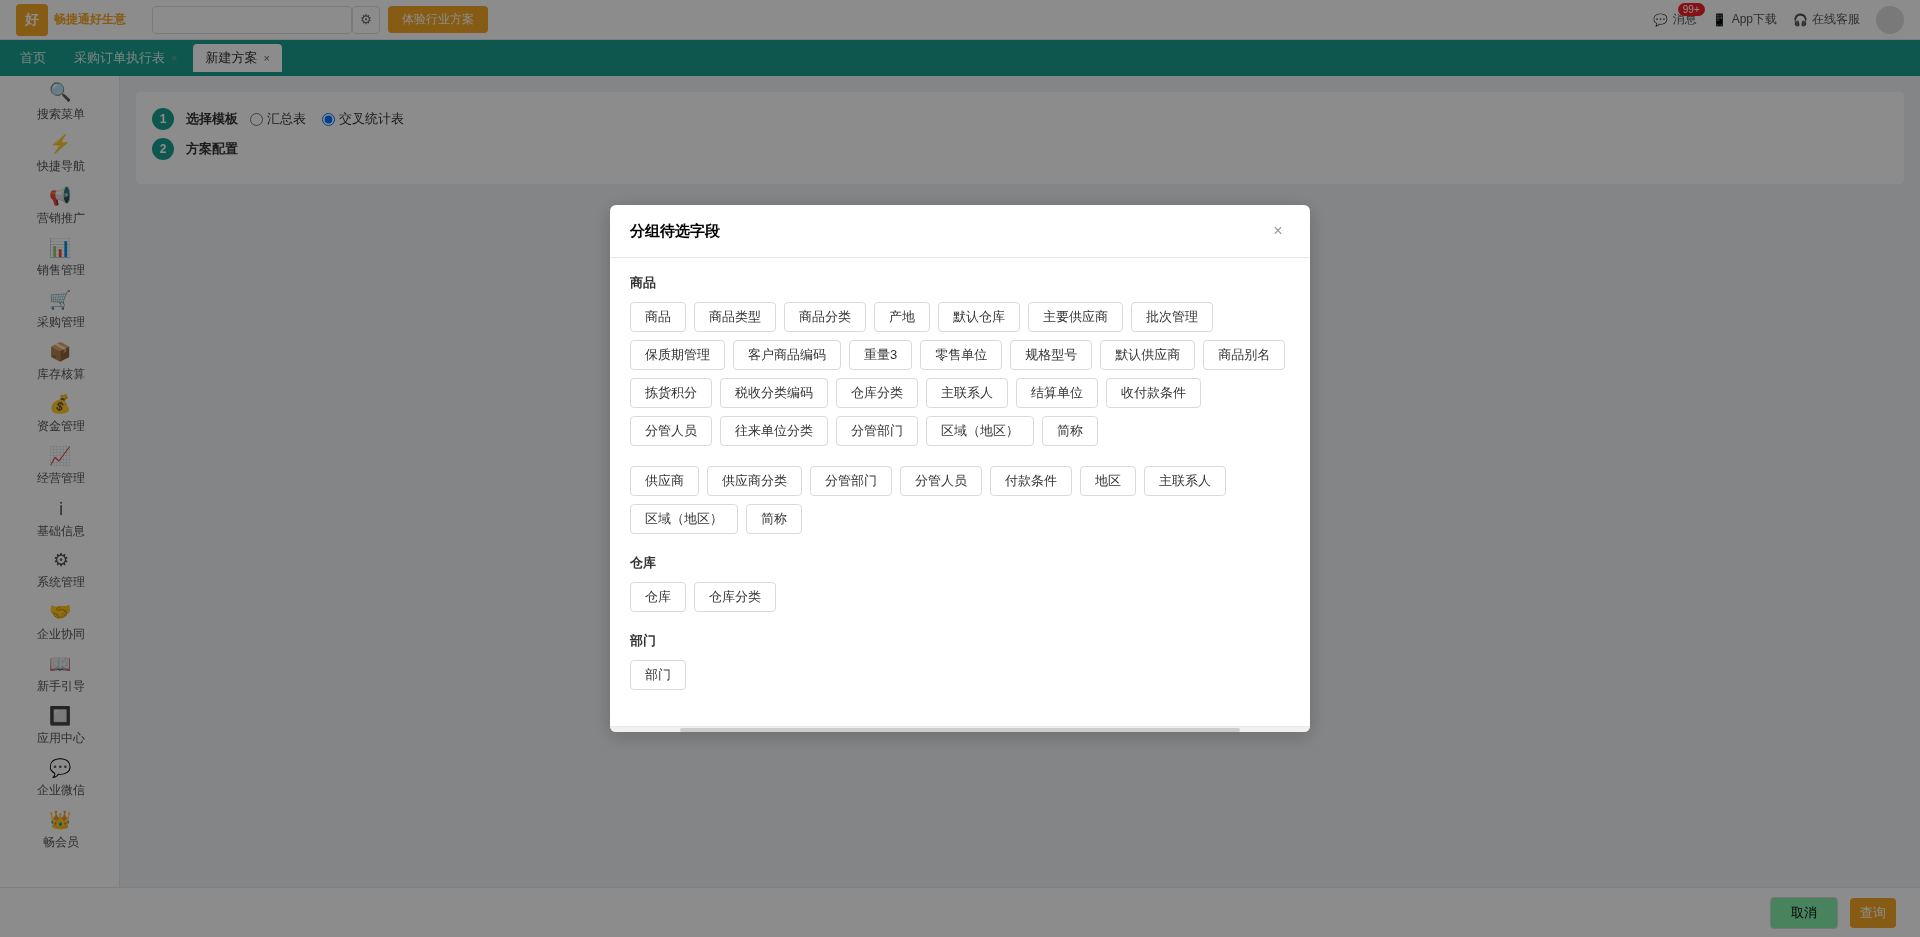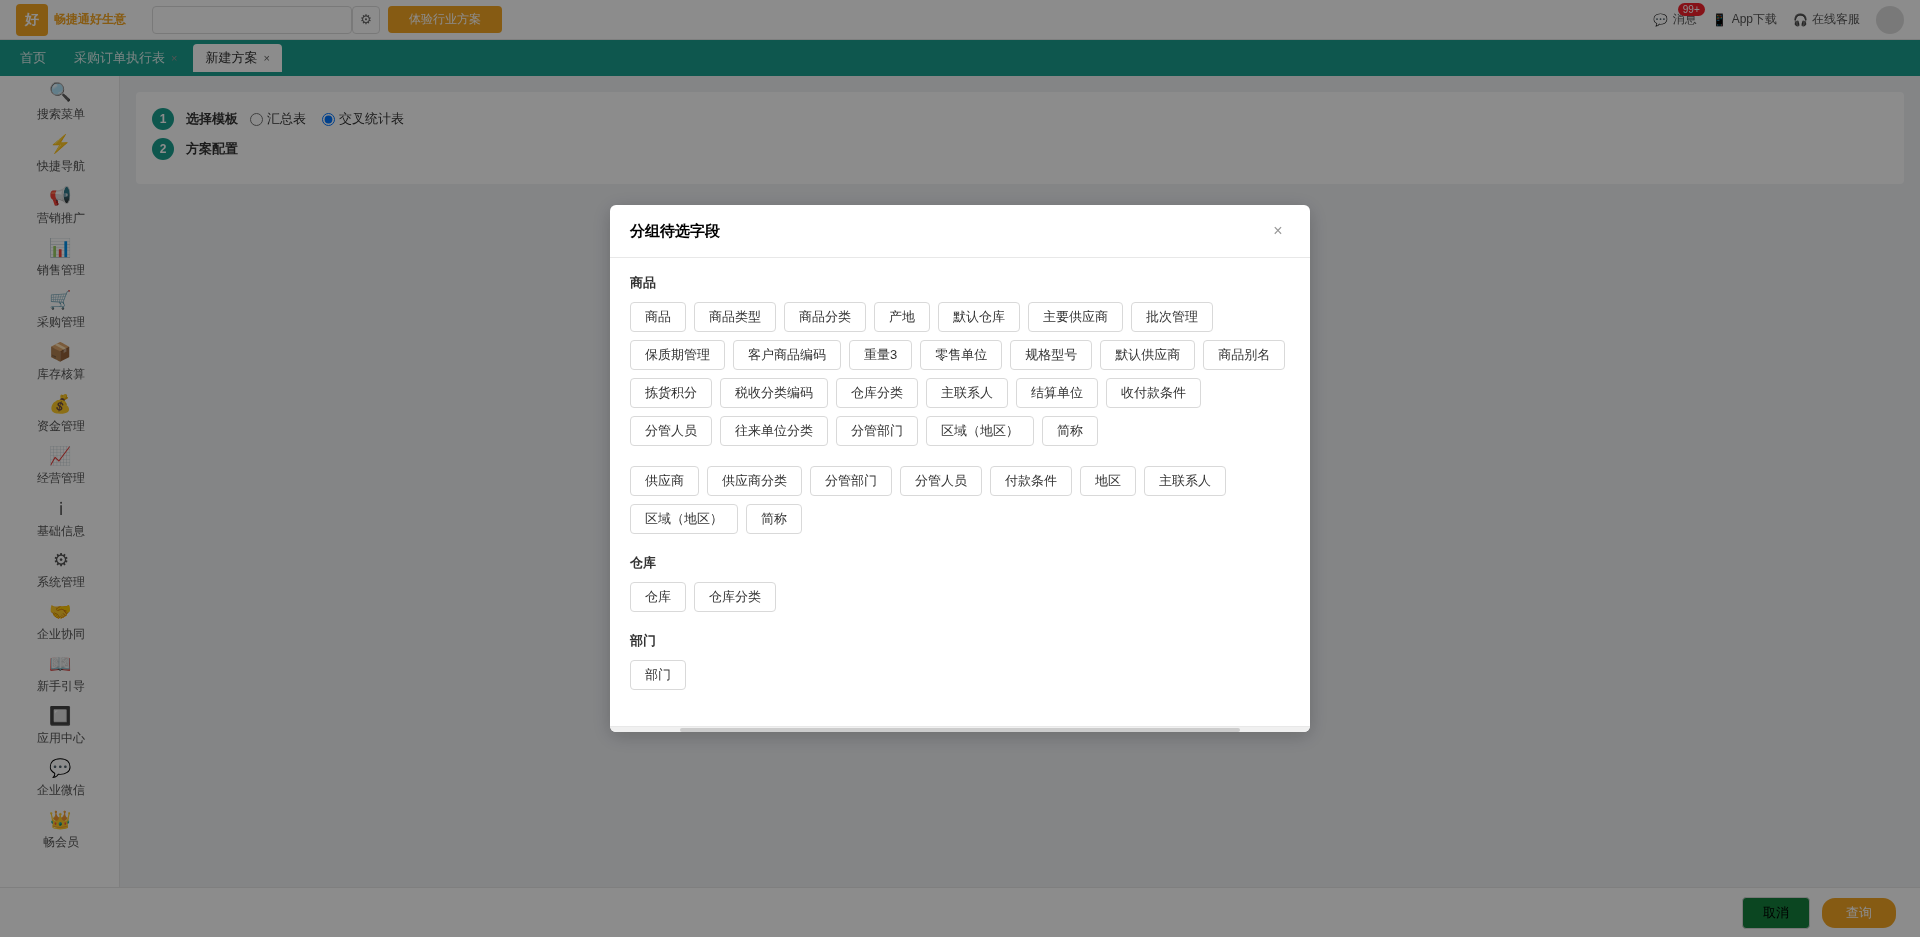--- a/index.html
+++ b/index.html
@@ -52,21 +52,21 @@
       background: #fff;
       cursor: pointer;
       display: flex; align-items: center; justify-content: center;
       color: #666;
     }
     .experience-btn {
       background: #f5a623;
       color: white;
       border: none;
       border-radius: 4px;
-      padding: 5px 21px;
+      padding: 5px 14px;
       cursor: pointer;
       font-size: 12px;
     }
     .header-right {
       display: flex; align-items: center; gap: 16px;
       margin-left: auto;
     }
     .header-right-item {
       display: flex; align-items: center; gap: 4px;
       font-size: 12px; color: #555; cursor: pointer;
@@ -249,32 +249,32 @@
       border: 1px solid #d9d9d9;
       border-radius: 4px;
       padding: 5px 14px;
       font-size: 13px;
       color: #333;
       cursor: pointer;
       background: #fff;
     }
     .btn-cancel {
       border: 1px solid #d9d9d9;
-      background: #15803d;
+      background: #86efac;
       border-radius: 4px;
       padding: 6px 20px;
       cursor: pointer;
       font-size: 13px;
     }
     .btn-confirm {
       background: #f5a623;
       color: white;
       border: none;
-      border-radius: 13px;
-      padding: 6px 24px;
+      border-radius: 4px;
+      padding: 6px 10px;
       cursor: pointer;
       font-size: 13px;
     }
 
     
     .modal-body::-webkit-scrollbar { width: 6px; }
     .modal-body::-webkit-scrollbar-thumb { background: #ddd; border-radius: 3px; }
     .bottom-bar {
       position: fixed;
       bottom: 0; left: 0; right: 0;

